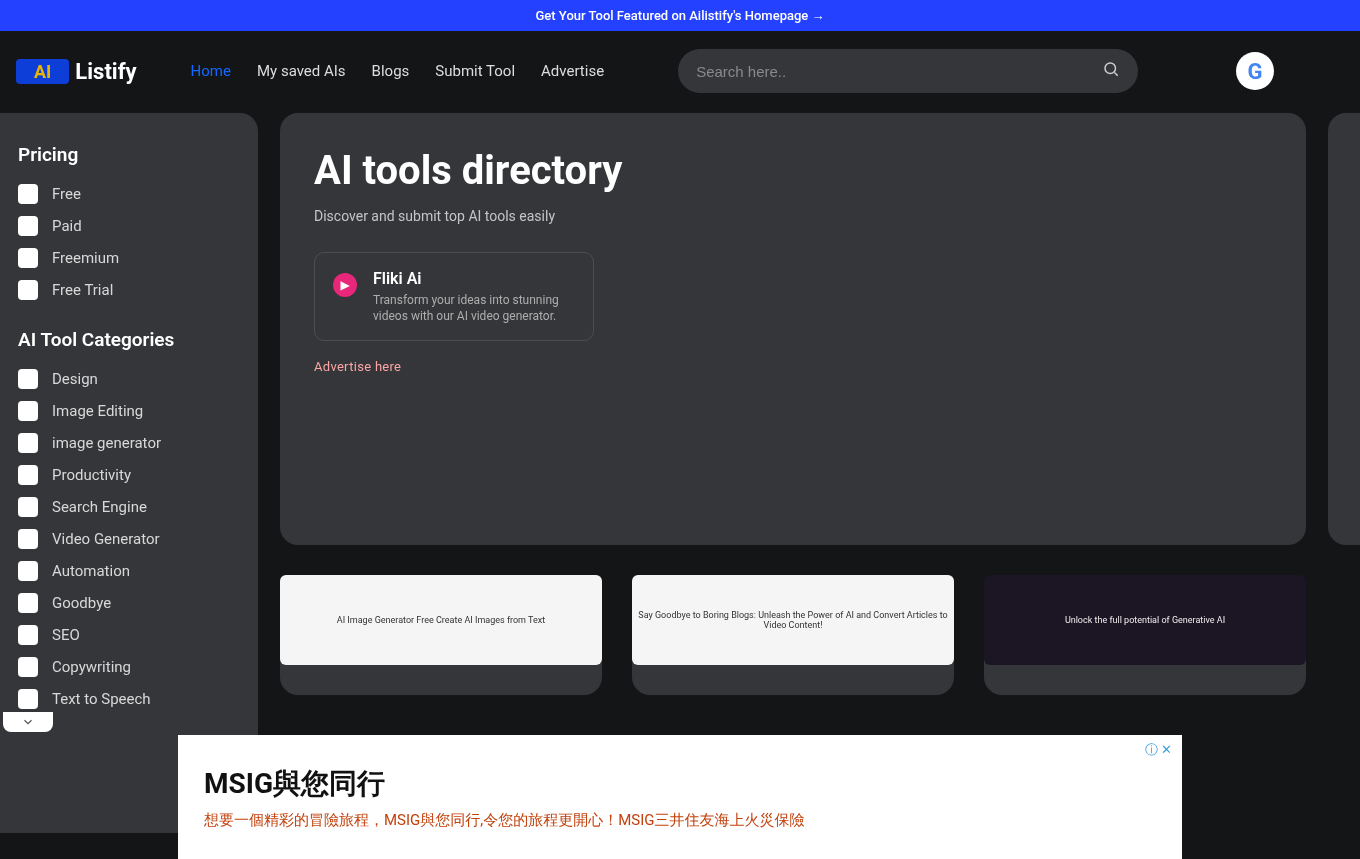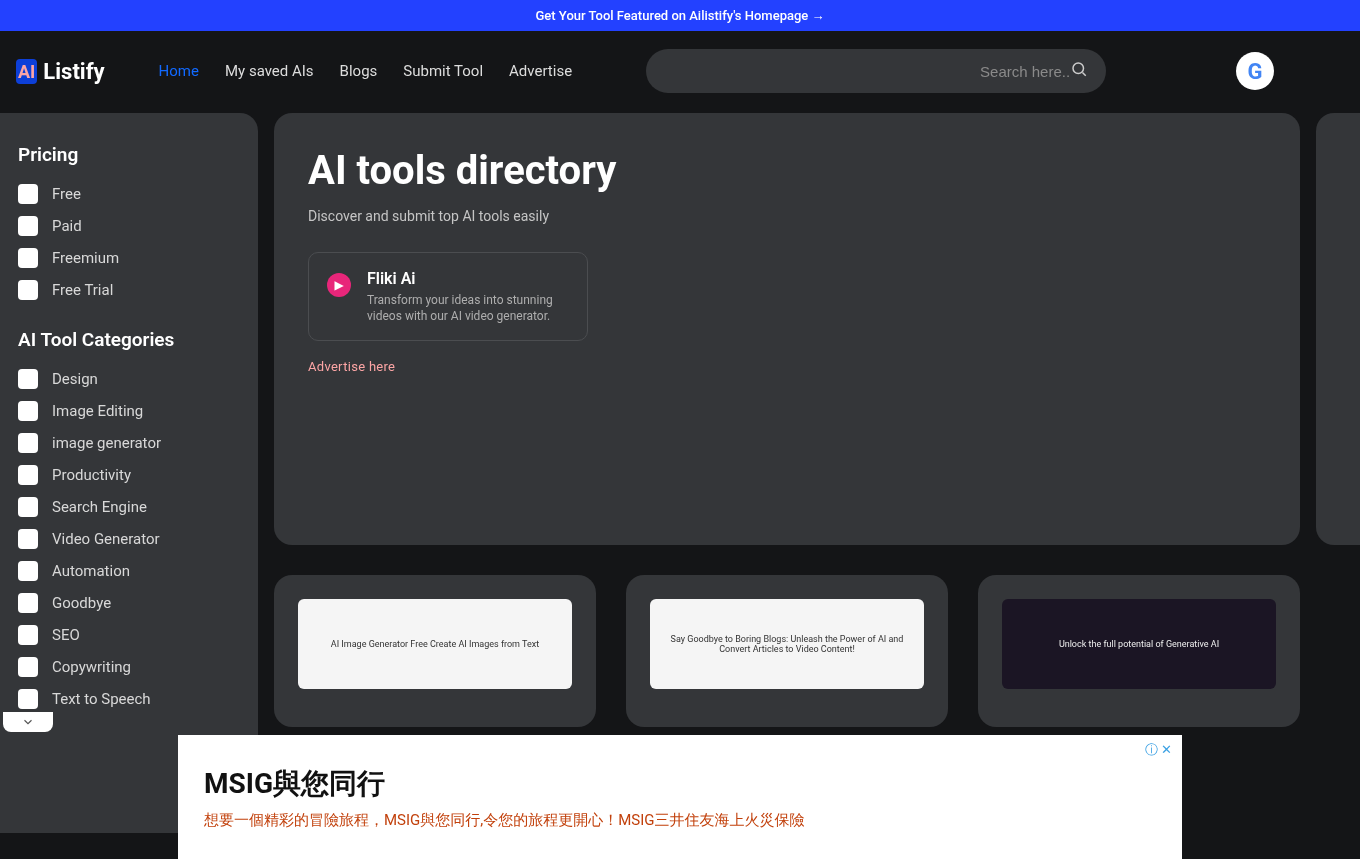--- a/index.html
+++ b/index.html
@@ -32,23 +32,23 @@
   .logo {
     display: flex;
     align-items: center;
     gap: 6px;
     font-size: 22px;
     font-weight: 700;
     color: #fff;
   }
   .logo-badge {
     background: #0d3fd8;
-    color: #fca5a5;
+    color: #eab308;
     border-radius: 4px;
-    padding: 2px 2px;
+    padding: 2px 18px;
     font-size: 18px;
     font-weight: 700;
   }
   nav {
     display: flex;
     gap: 26px;
     margin-left: 26px;
   }
   nav a {
     color: #ddd;
@@ -68,21 +68,20 @@
     height: 44px;
     width: 460px;
   }
   .search-wrap input {
     background: transparent;
     border: none;
     outline: none;
     color: #fca5a5;
     font-size: 15px;
     flex: 1;
-    text-align: right;
   }
   .search-wrap input::placeholder { color: #8a8a8a; }
   .search-icon { color: #ccc; font-size: 18px; }
 
   .google-btn {
     margin-left: auto;
     margin-right: 70px;
     width: 38px; height: 38px;
     border-radius: 50%;
     background: #fff;
@@ -92,21 +91,21 @@
     font-size: 22px;
     font-weight: 700;
     cursor: pointer;
   }
   .g-blu   { color: #4285f4; }
 
   
   .layout {
     display: grid;
     grid-template-columns: 258px 1fr 330px;
-    gap: 16px;
+    gap: 22px;
     padding: 0 0 0 0;
   }
 
   
   .sidebar {
     background: #343639;
     border-radius: 0 18px 18px 0;
     padding: 22px 18px 30px 18px;
     height: 720px;
     overflow: hidden;
@@ -175,23 +174,22 @@
     flex-shrink: 0;
   }
   .featured-title { font-size: 16px; font-weight: 600; color: #fff; margin-bottom: 4px; }
   .featured-desc  { font-size: 12px; color: #aeaeae; line-height: 1.35; }
   .advertise-link { font-size: 13px; color: #fca5a5; letter-spacing: .3px; }
 
   .cards-row { display: flex; gap: 30px; }
   .tool-card {
     background: #343639;
     border-radius: 18px;
-    padding: 24px;
     width: 322px;
-    height: 152px;
+    height: 120px;
   }
   .tool-thumb {
     background: #f5f5f5;
     border-radius: 6px;
     height: 90px;
     display: flex;
     align-items: center;
     justify-content: center;
     font-size: 9px;
     color: #333;

